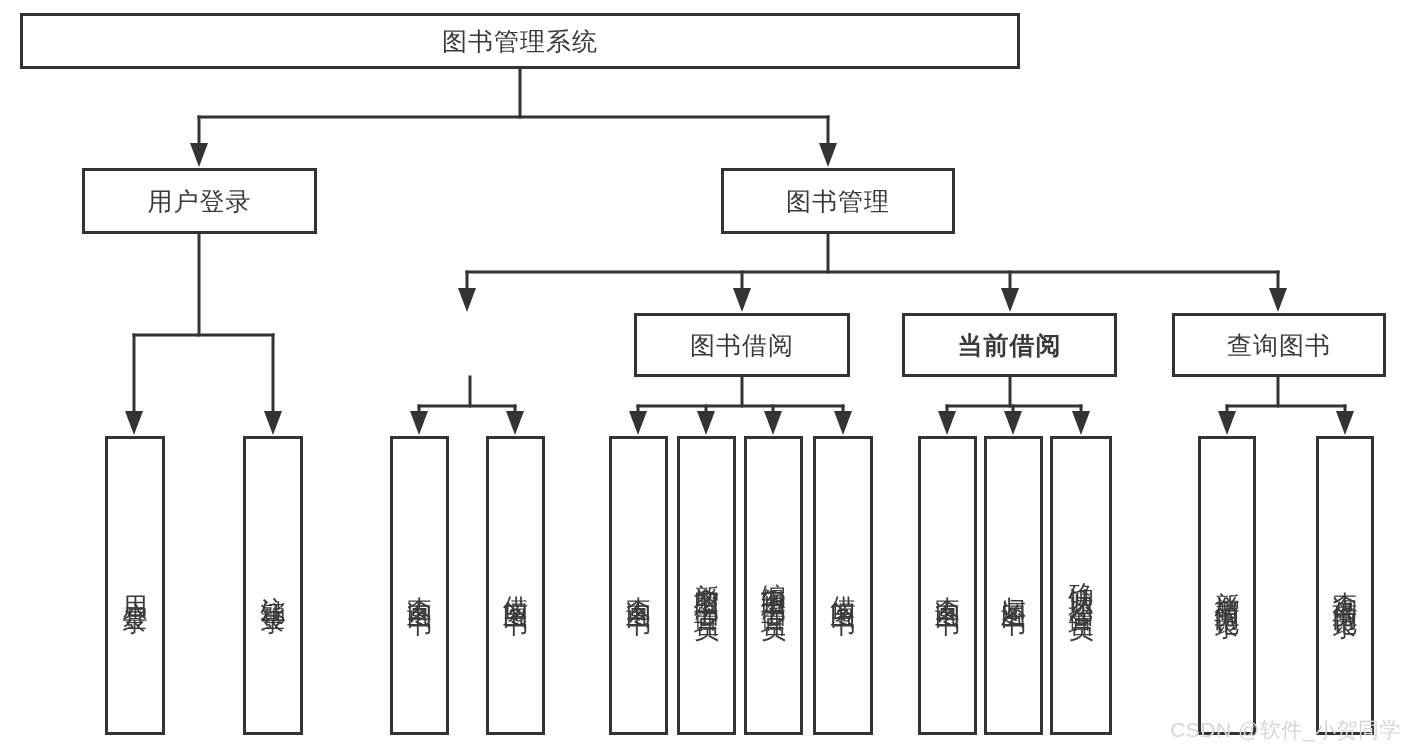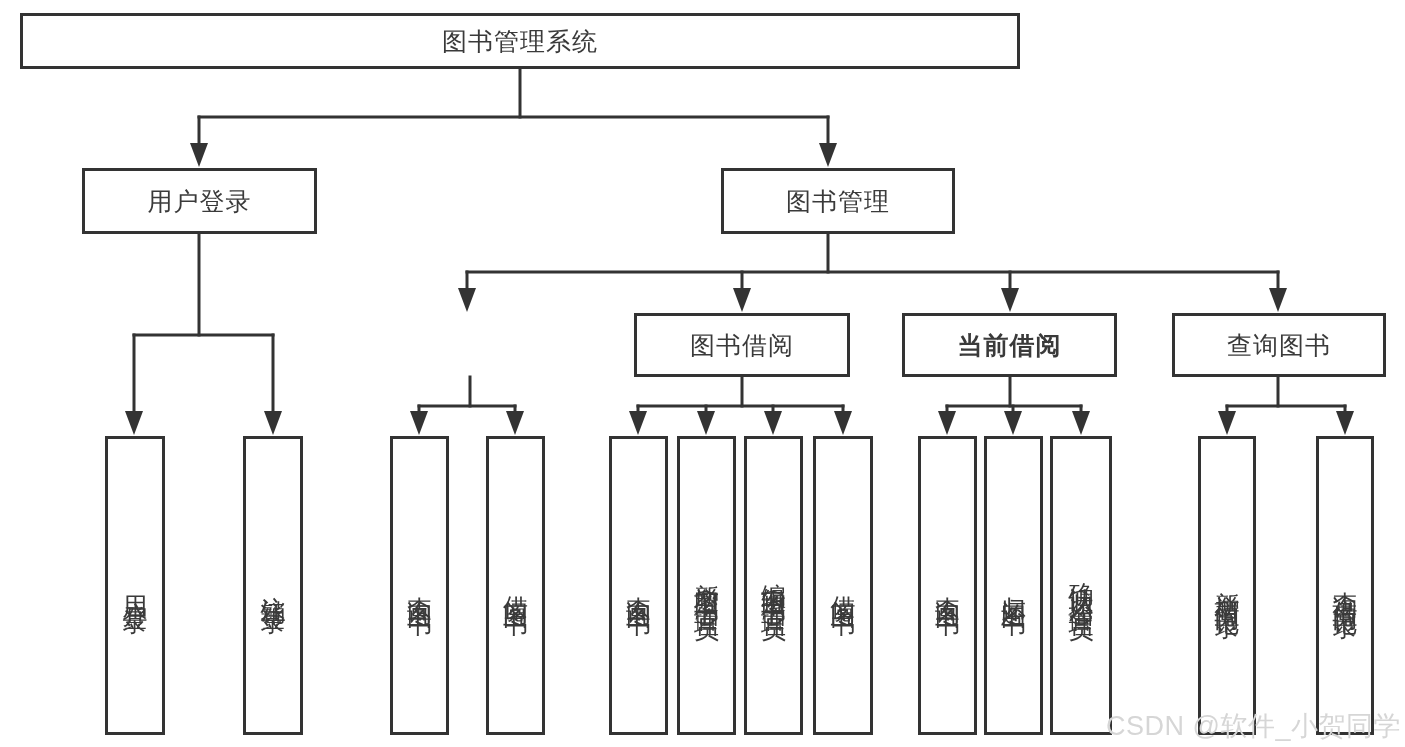--- a/index.html
+++ b/index.html
@@ -42,21 +42,21 @@
     text-orientation: mixed;
     letter-spacing: 5px;
     line-height: 1;
     white-space: normal;
   }
   .watermark {
     position: absolute;
     right: 4px;
     bottom: 3px;
     color: var(--watermark, #d6d6d6);
-    font-size: 27px;
+    font-size: 21px;
     letter-spacing: 0.5px;
     white-space: nowrap;
     z-index: 5;
   }
 </style>
 </head>
 <body>
 
 <div class="stage">
 

